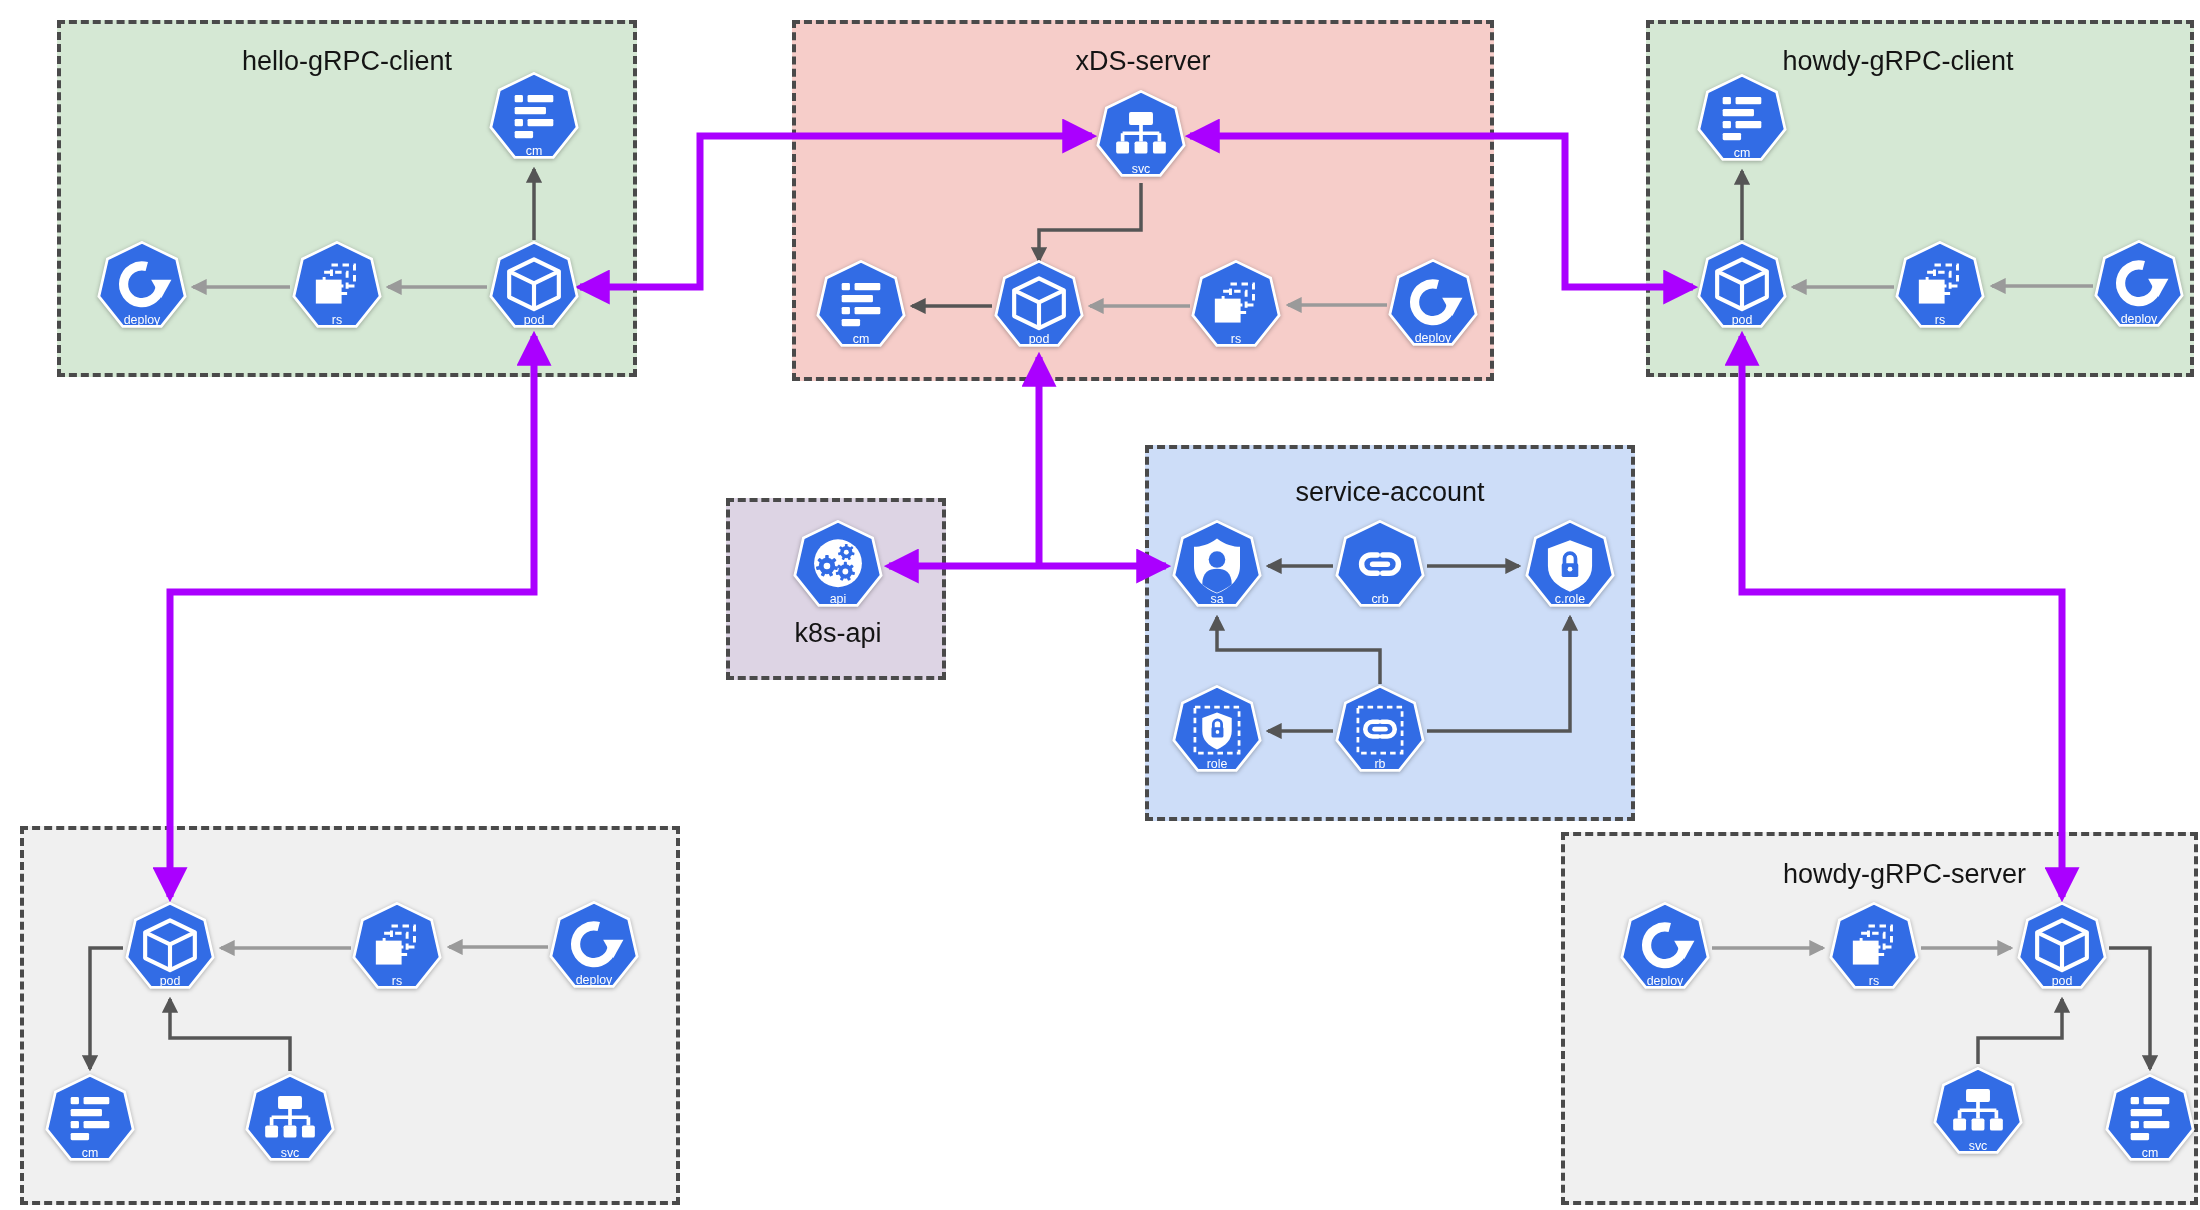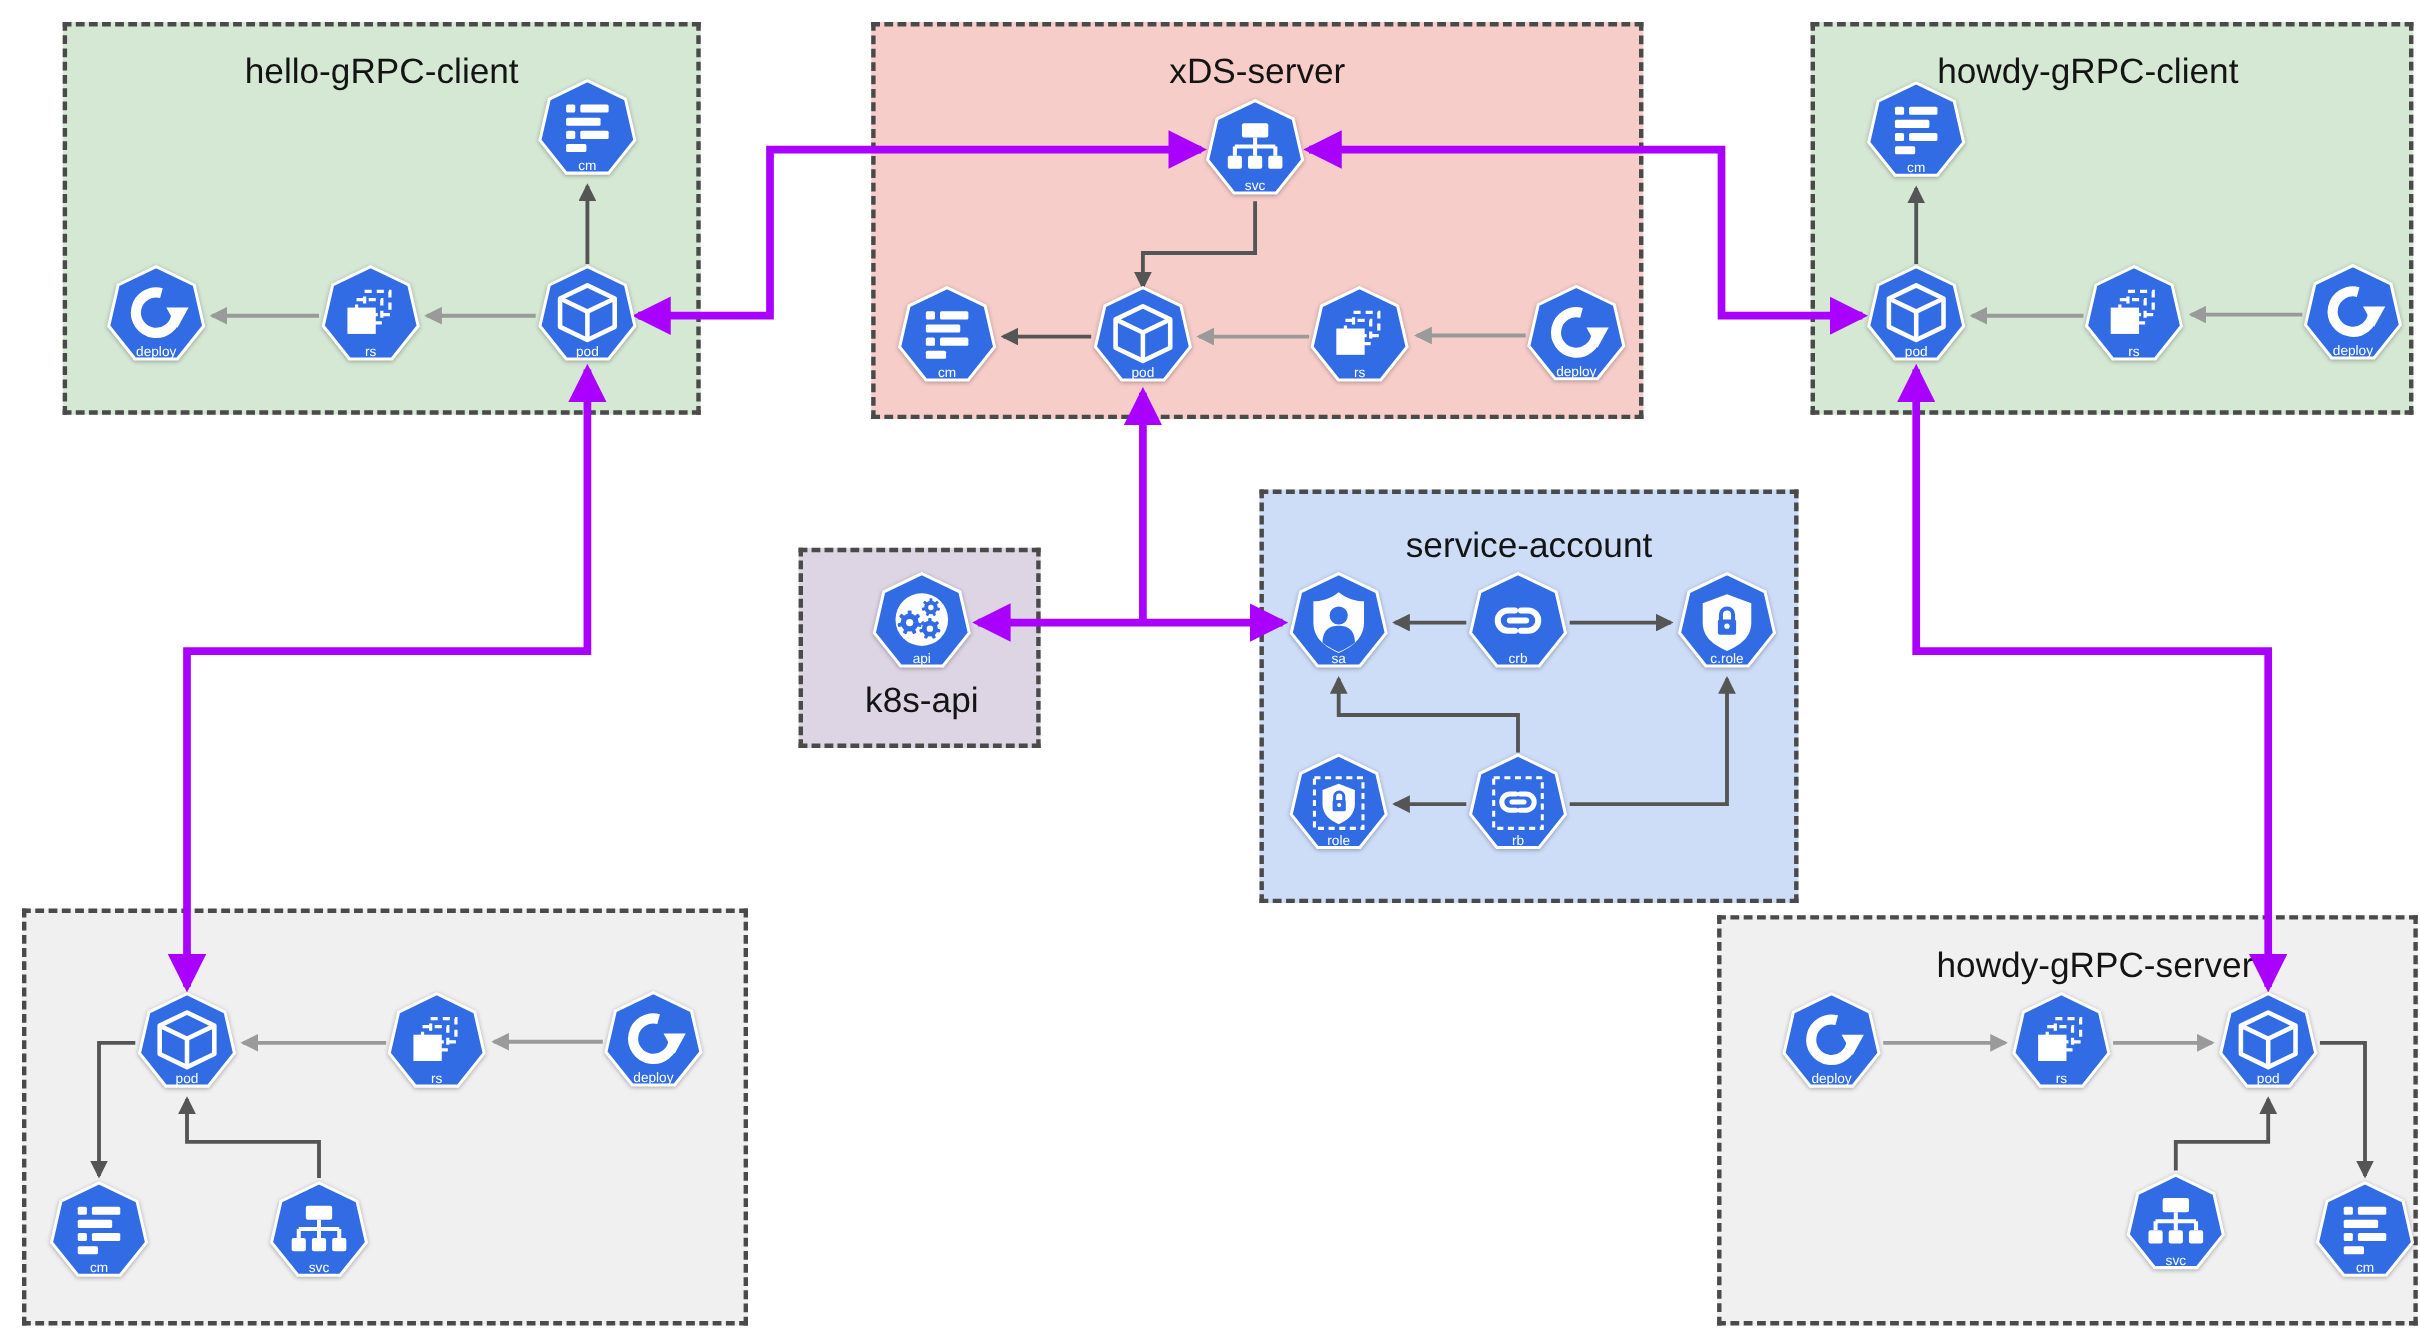--- a/index.html
+++ b/index.html
@@ -1,19 +1,19 @@
 <!DOCTYPE html>
 <html><head>
 <meta charset="utf-8">
 <style>
   html,body{margin:0;padding:0;background:#ffffff;}
   body{font-family:"Liberation Sans", sans-serif;}
   .stage{position:relative;width:2200px;height:1210px;overflow:hidden;background:#ffffff;}
   .group{position:absolute;border:4px dashed #4a4a4a;box-sizing:border-box;z-index:1;}
-  .gtitle{position:absolute;left:0;right:0;text-align:center;font-size:32px;color:#141414;z-index:2;}
+  .gtitle{position:absolute;left:0;right:0;text-align:center;font-size:27px;color:#141414;z-index:2;}
   .edges{position:absolute;left:0;top:0;z-index:3;}
   .node{position:absolute;z-index:4;filter:drop-shadow(0 1.5px 2px rgba(0,0,0,.30));}
   .hept{stroke:#fff;stroke-width:3;}
   .nlabel{font-size:13.5px;fill:#ffffff;text-anchor:middle;font-family:"Liberation Sans",sans-serif;}
 </style>
 </head>
 <body>
 
 <div class="stage">
     <div class="group" style="left:57px;top:20px;width:580px;height:357px;background:#d5e8d4"></div>

